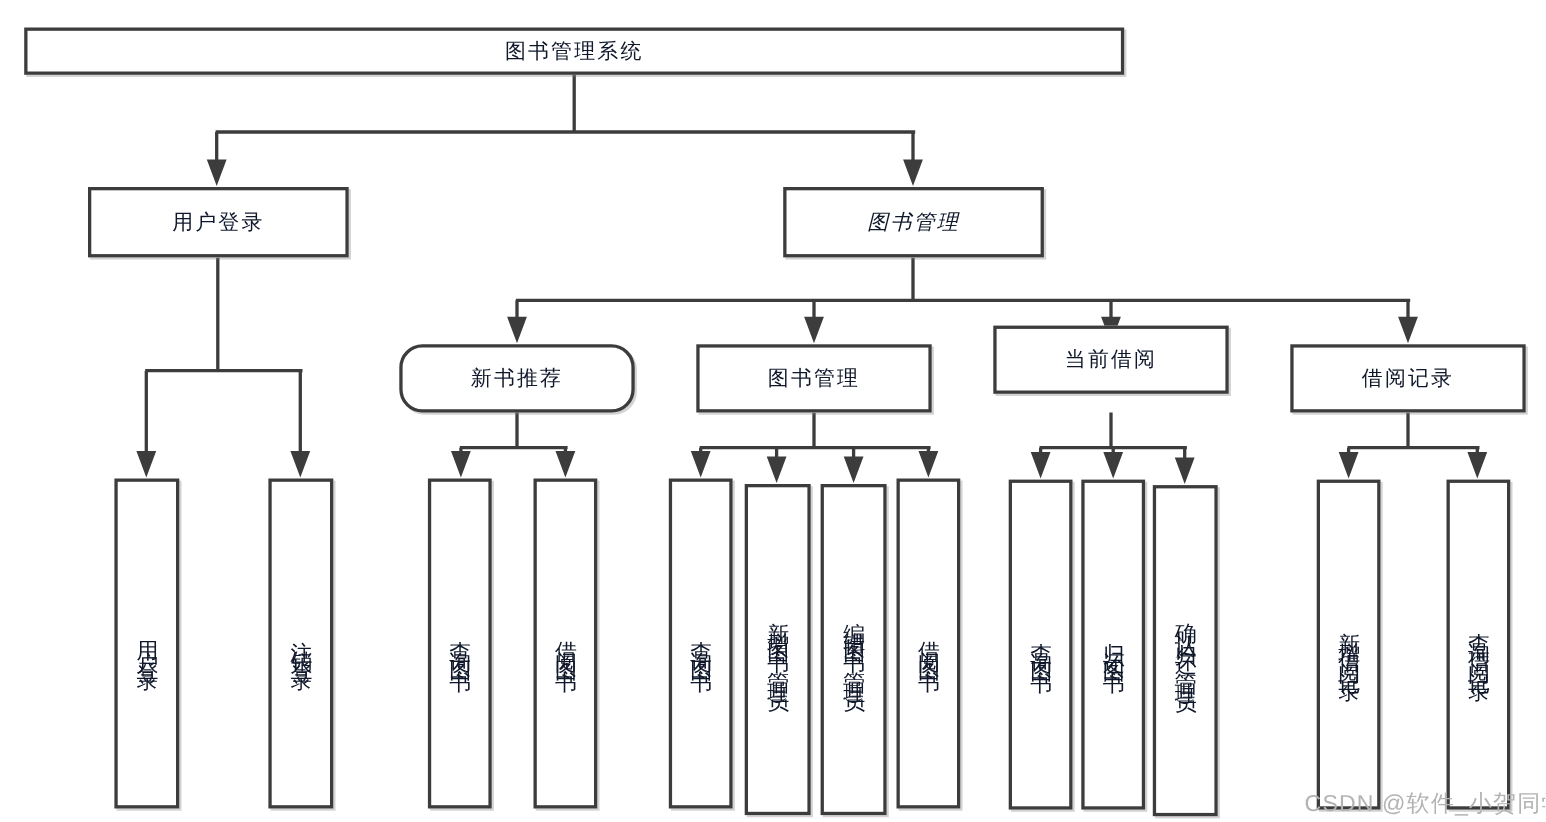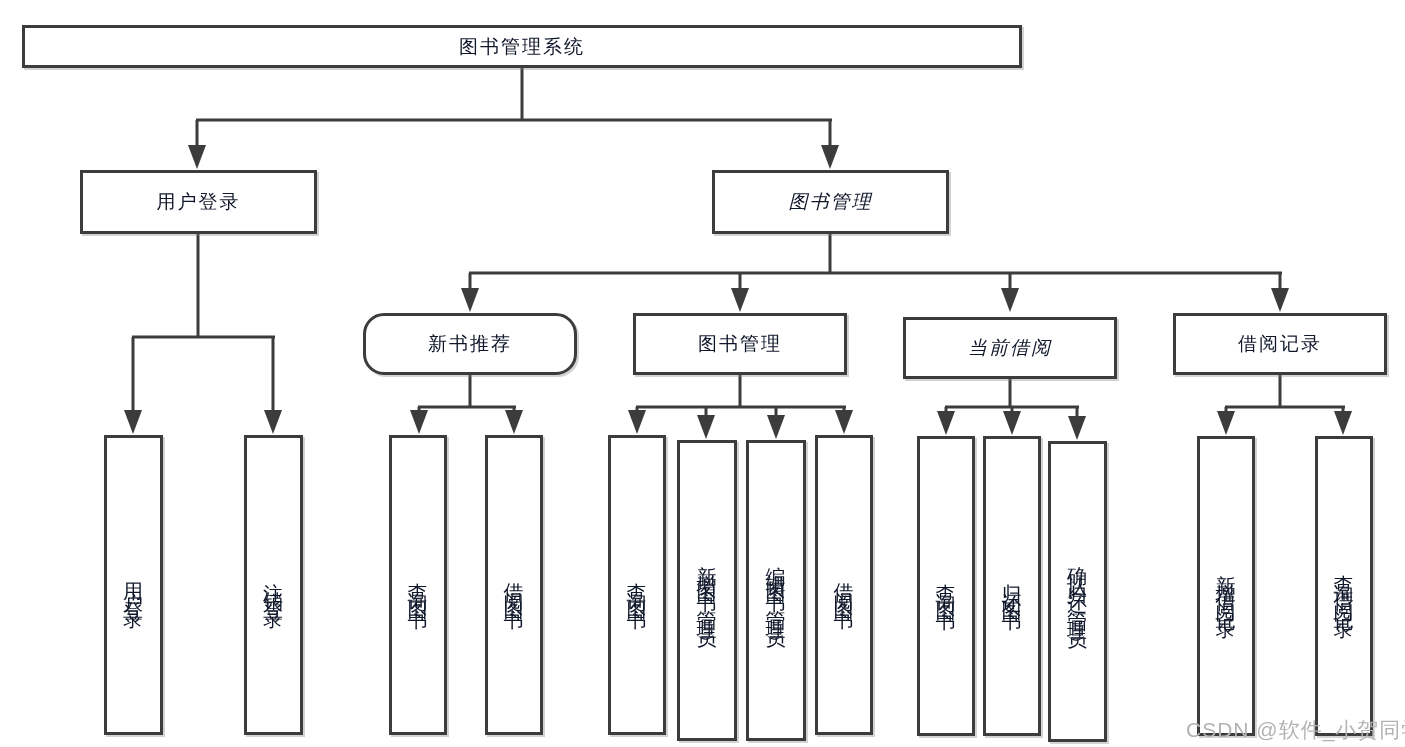--- a/index.html
+++ b/index.html
@@ -129,21 +129,21 @@
   <div class="node h" style="left:712px; top:170px; width:237px; height:64px;font-style:italic;">
     <span>图书管理</span>
   </div>
 
   <div class="node h" style="left:363px; top:313px; width:214px; height:62px;border-radius:21px;">
     <span>新书推荐</span>
   </div>
   <div class="node h" style="left:633px; top:313px; width:214px; height:62px;">
     <span>图书管理</span>
   </div>
-  <div class="node h" style="left:903px; top:317px; width:214px; height:62px;font-style:italic;">
+  <div class="node h" style="left:903px; top:296px; width:214px; height:62px;">
     <span>当前借阅</span>
   </div>
   <div class="node h" style="left:1173px; top:313px; width:214px; height:62px;">
     <span>借阅记录</span>
   </div>
 
   <div class="node v" style="left:104px; top:435px; width:59px; height:300px;">
     <span class="vtext">用户登录</span>
   </div>
   <div class="node v" style="left:244px; top:435px; width:59px; height:300px;">

